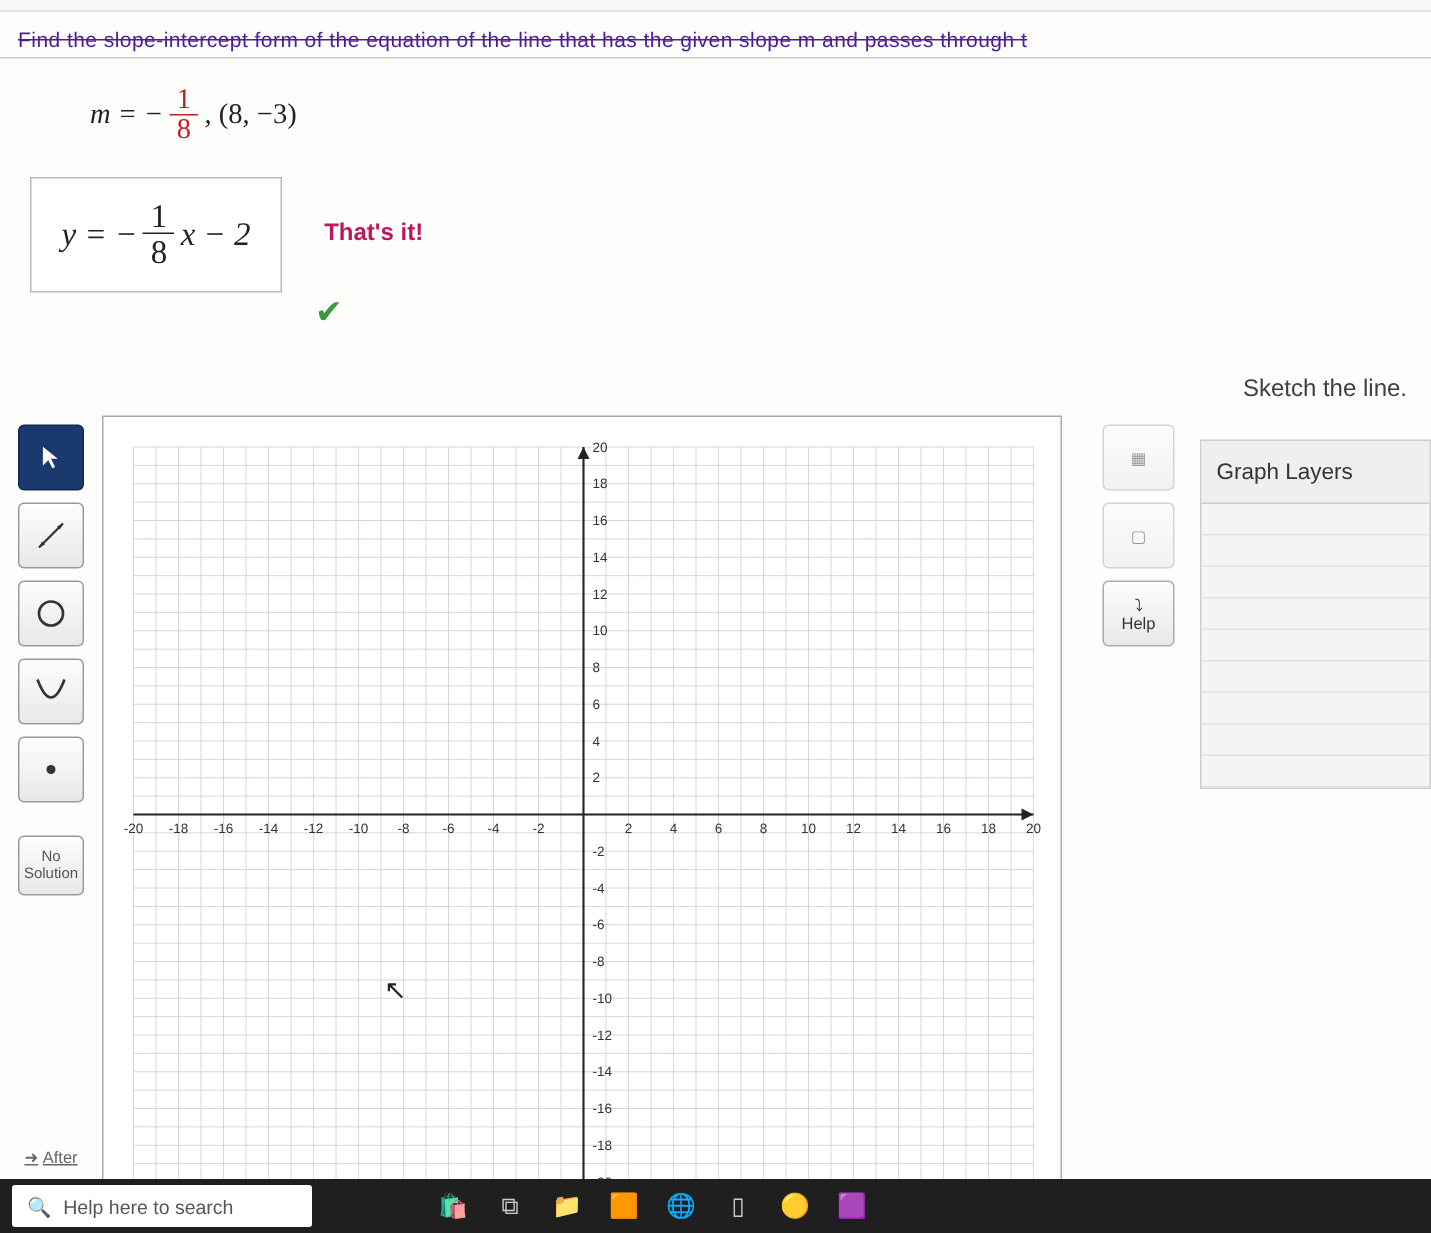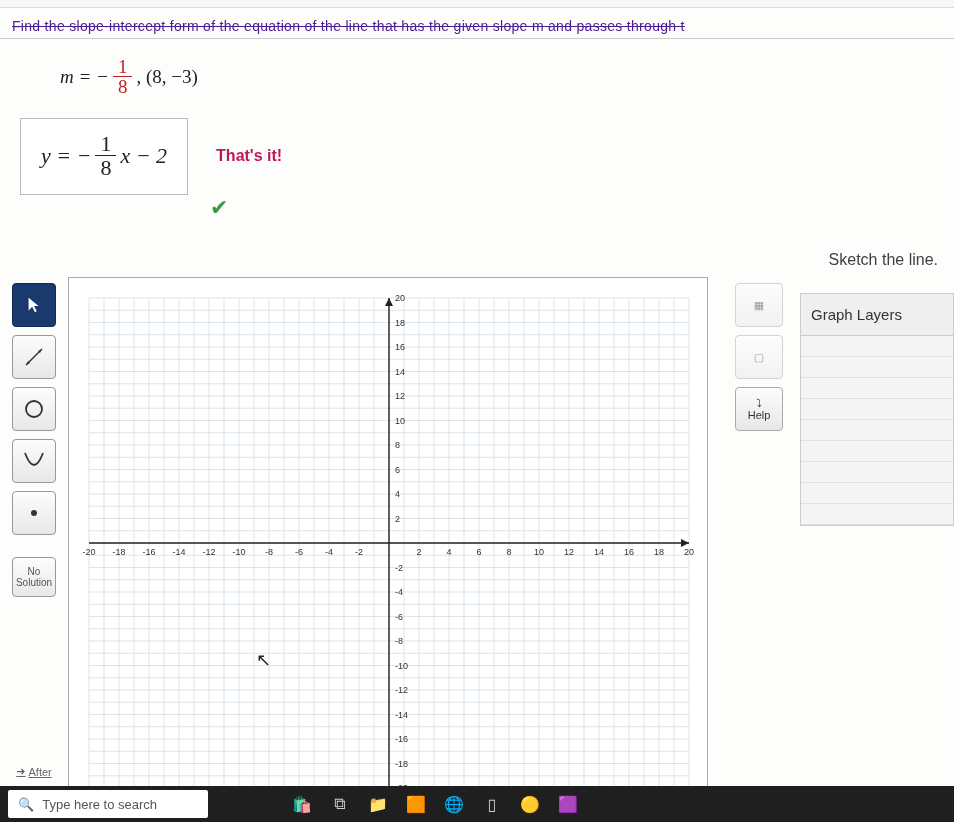--- a/index.html
+++ b/index.html
@@ -454,21 +454,21 @@
         <div></div>
     </div>
   </div>
 
   <div class="cursor-arrow">↖</div>
 </div>
 
 <div class="taskbar">
   <div class="search-box">
     <span>🔍</span>
-    <span>Type here to search</span>
+    <span>Help here to search</span>
   </div>
   <div style="flex:0 0 60px"></div>
   <div class="tb-icon">🛍️</div>
   <div class="tb-icon" style="color:#ccc">⧉</div>
   <div class="tb-icon">📁</div>
   <div class="tb-icon">🟧</div>
   <div class="tb-icon">🌐</div>
   <div class="tb-icon" style="color:#ccc">▯</div>
   <div class="tb-icon">🟡</div>
   <div class="tb-icon">🟪</div>

